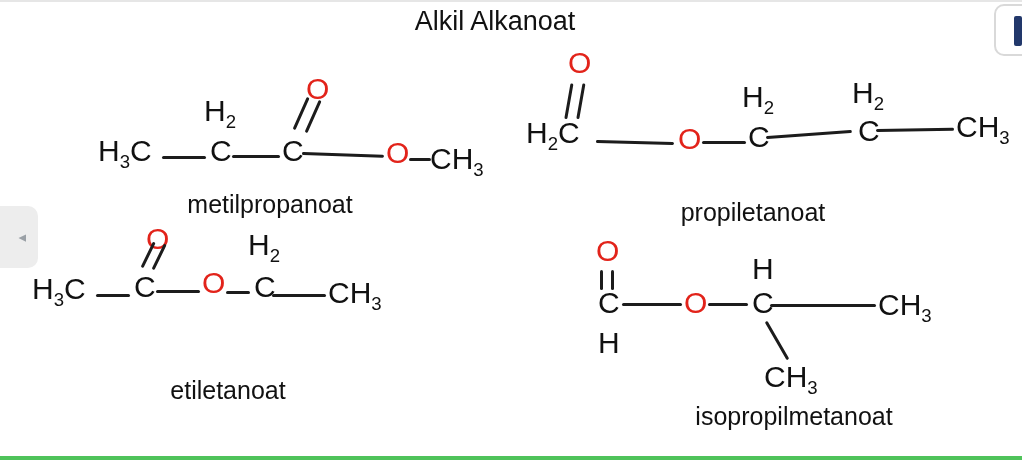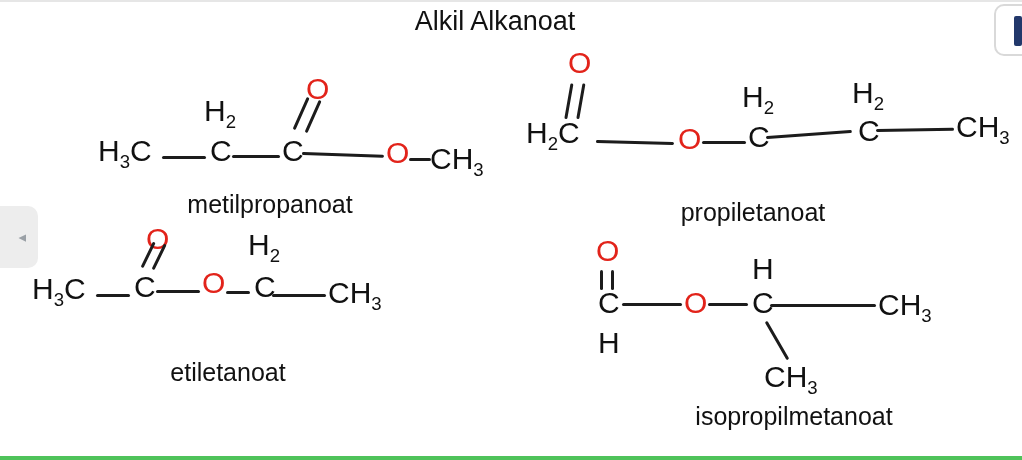--- a/index.html
+++ b/index.html
@@ -73,21 +73,21 @@
     <span class="atom oxygen" style="left:146px;top:224px">O</span>
     <div class="bond" style="left:142px;top:266px;width:28px;transform:rotate(-64deg)"></div>
     <div class="bond" style="left:153px;top:268px;width:28px;transform:rotate(-64deg)"></div>
     <div class="bond" style="left:156px;top:290px;width:44px"></div>
     <span class="atom oxygen" style="left:202px;top:268px">O</span>
     <div class="bond" style="left:226px;top:291px;width:24px"></div>
     <span class="atom" style="left:254px;top:272px">C</span>
     <span class="atom" style="left:248px;top:230px">H<sub>2</sub></span>
     <div class="bond" style="left:272px;top:294px;width:54px"></div>
     <span class="atom" style="left:328px;top:278px">CH<sub>3</sub></span>
-    <span class="mol-label" style="left:228px;top:358px">etiletanoat</span>
+    <span class="mol-label" style="left:228px;top:376px">etiletanoat</span>
   </div>
 
   <div>
     <span class="atom oxygen" style="left:596px;top:236px">O</span>
     <div class="vbond" style="left:600px;top:270px;height:20px"></div>
     <div class="vbond" style="left:611px;top:270px;height:20px"></div>
     <span class="atom" style="left:598px;top:288px">C</span>
     <span class="atom" style="left:598px;top:328px">H</span>
     <div class="bond" style="left:622px;top:303px;width:60px"></div>
     <span class="atom oxygen" style="left:684px;top:288px">O</span>

